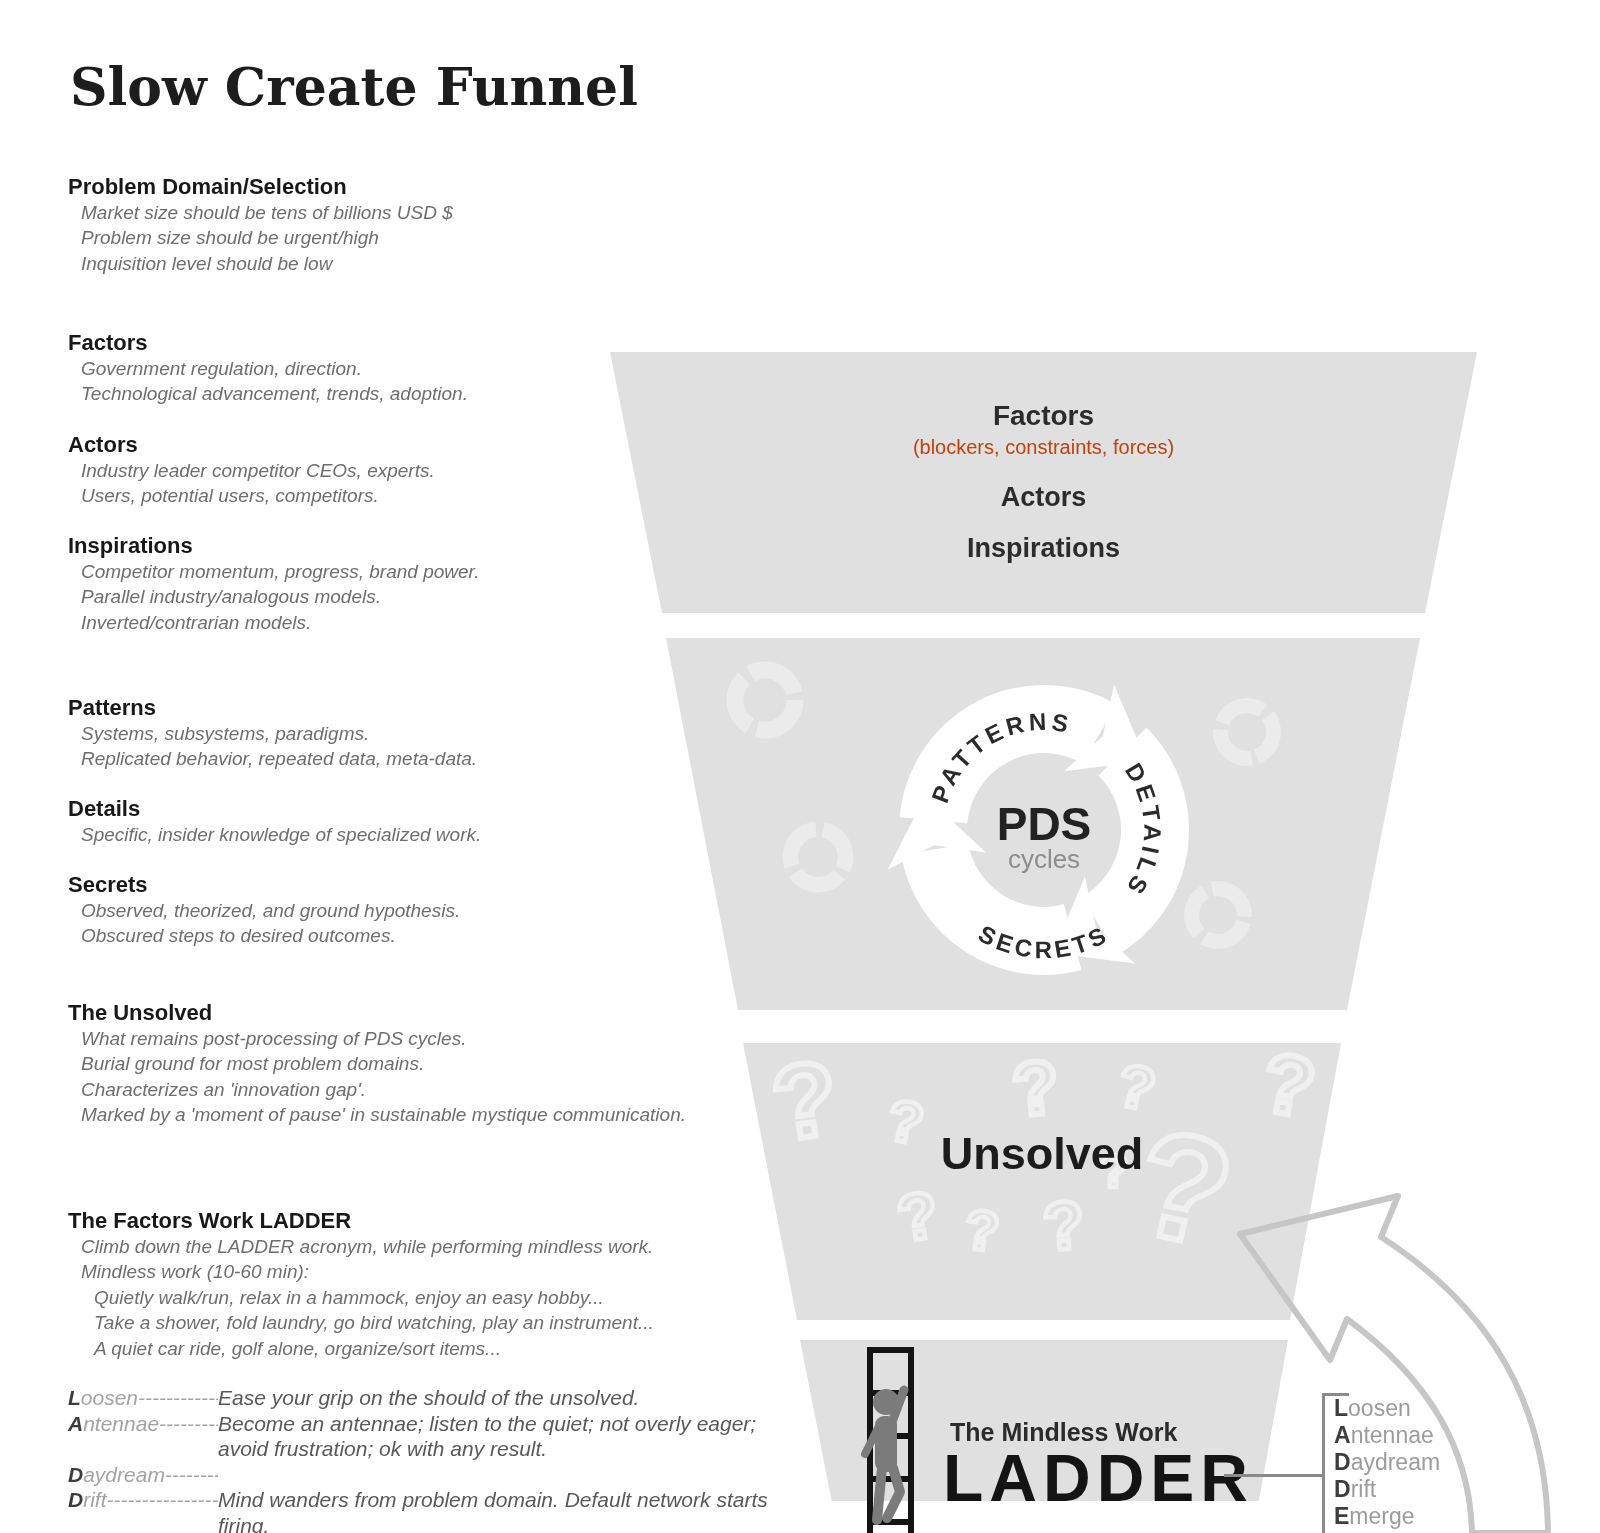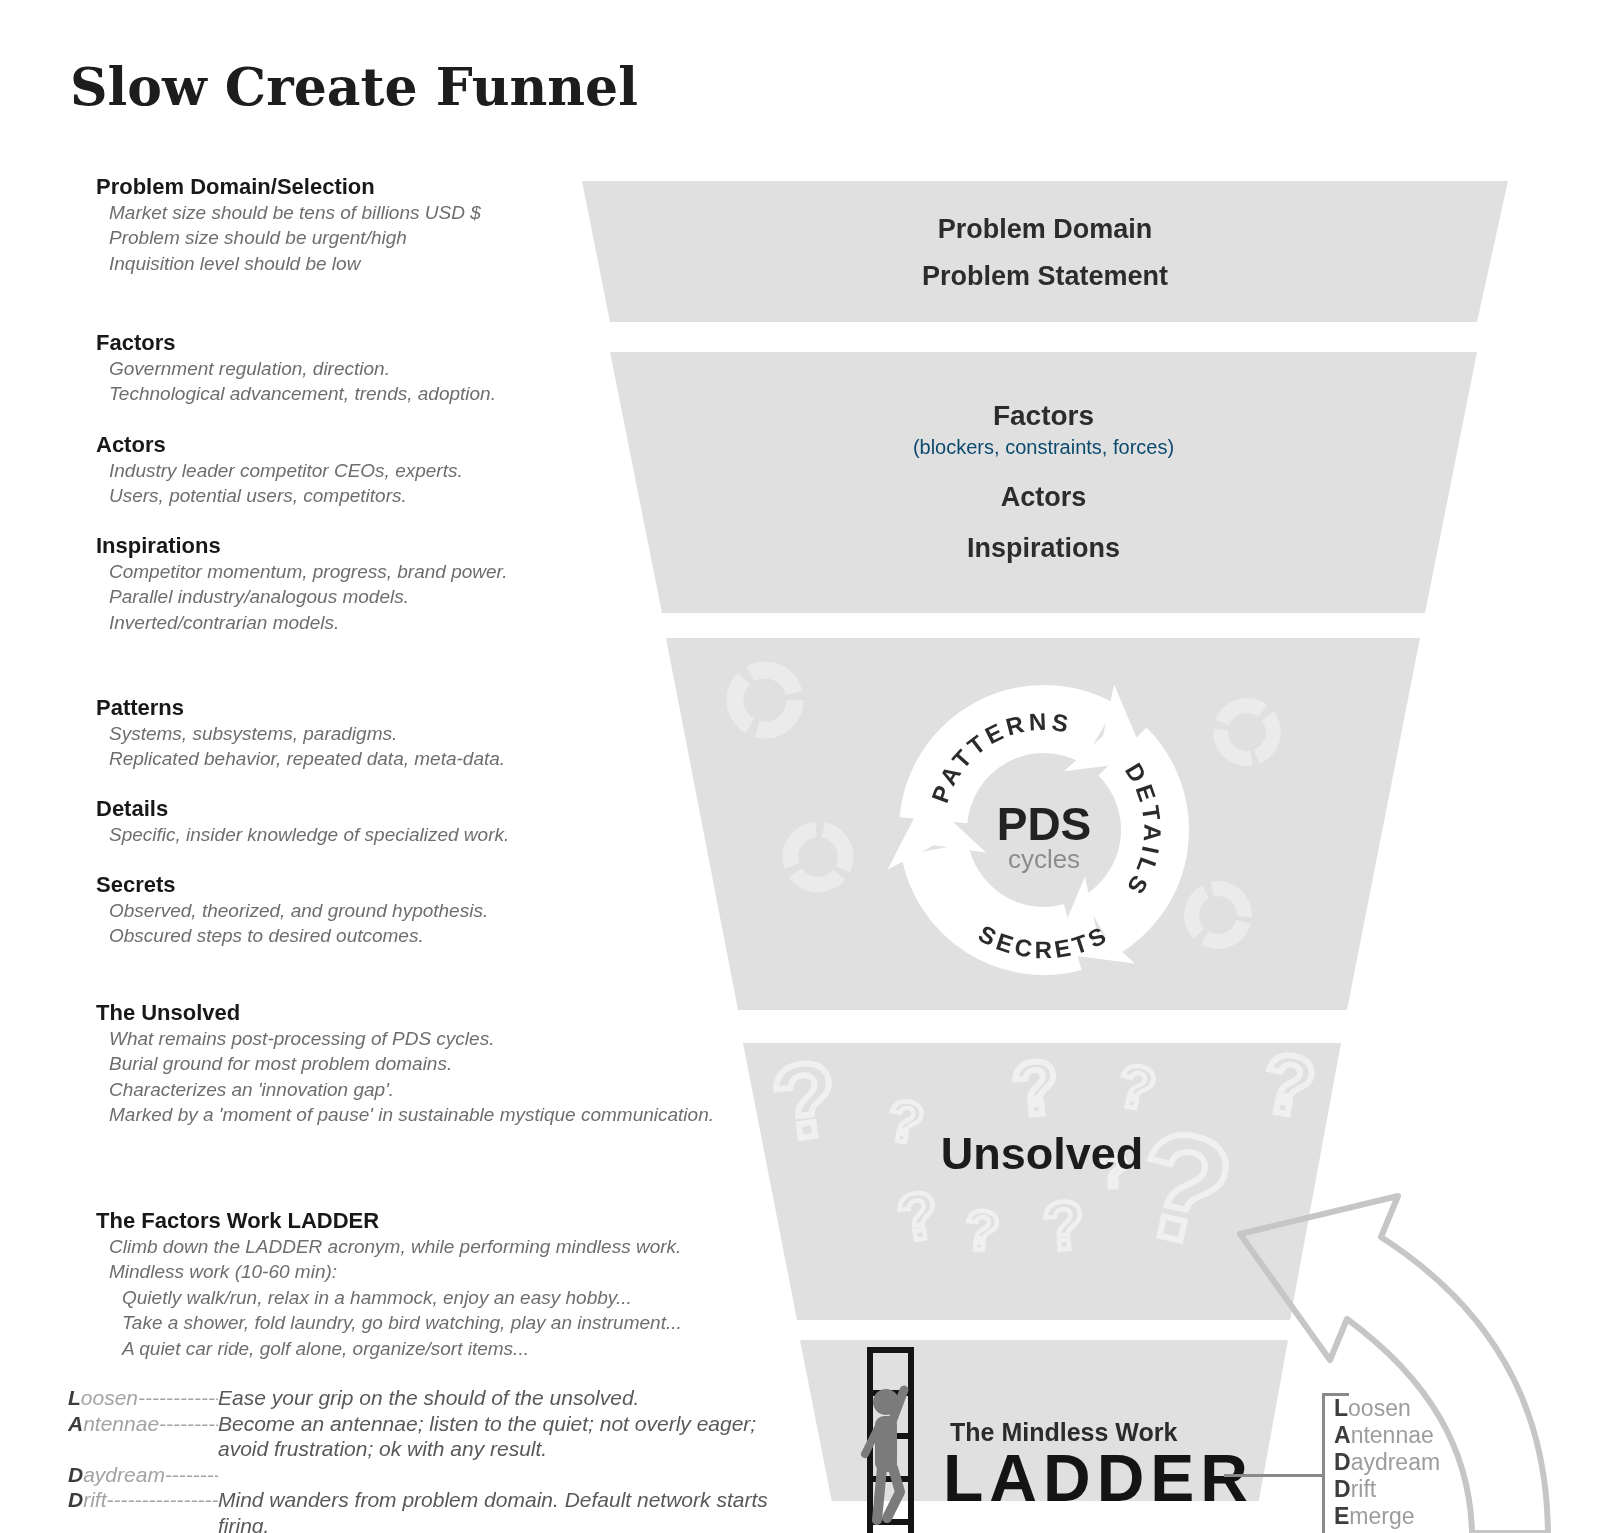--- a/index.html
+++ b/index.html
@@ -1,21 +1,21 @@
 <!DOCTYPE html>
 <html><head>
 <meta charset="utf-8">
 <style>
   html,body{margin:0;padding:0;background:#fff;}
   .page{position:relative;width:1600px;height:1533px;background:#fff;overflow:hidden;
         font-family:"Liberation Sans",sans-serif;}
   .title{position:absolute;left:70px;top:56px;margin:0;font-family:"DejaVu Serif",serif;
          font-weight:bold;font-size:52px;letter-spacing:0px;color:#1d1d1d;}
   
-  .sec{position:absolute;left:68px;width:640px;margin-left:28px;}
+  .sec{position:absolute;left:68px;width:640px;}
   .sec .h{font-size:22px;font-weight:600;color:#181818;line-height:25px;margin-bottom:1px;}
   .sec .li{font-size:19px;font-style:italic;color:#6e6e6e;line-height:25.4px;padding-left:13px;}
   .sec .li.sub{padding-left:26px;}
   
   .acronym{position:absolute;left:68px;top:1385px;width:730px;}
   .arow{display:flex;font-size:21px;font-style:italic;line-height:25.5px;}
   .aterm{flex:0 0 150px;white-space:nowrap;overflow:hidden;color:#a3a3a3;}
   .aterm b{color:#3c3c3c;font-weight:700;}
   .adesc{flex:1;color:#595959;}
   
@@ -115,30 +115,25 @@
     </div>
     <div class="arow">
       <span class="aterm"><b>D</b><span>aydream</span><span>---------------</span></span>
     </div>
     <div class="arow">
       <span class="aterm"><b>D</b><span>rift</span><span>----------------------</span></span>
       <span class="adesc">Mind wanders from problem domain. Default network starts firing.</span>
     </div>
   </div>
 
-  <div class="trap" style="left:582px;top:181px;width:926px;height:141px;
-              clip-path:polygon(0 0,100% 0,895px 141px,28px 141px);">
-    <div class="ftxt" style="top:33px;font-size:27px;">Problem Domain</div>
-    <div class="ftxt" style="top:80px;font-size:27px;">Problem Statement</div>
-  </div>
 
   <div class="trap" style="left:610px;top:352px;width:867px;height:261px;
               clip-path:polygon(0 0,100% 0,815px 261px,52px 261px);">
     <div class="ftxt" style="top:48px;font-size:28px;">Factors</div>
-    <div class="ftxt" style="top:84px;font-size:20px;font-weight:400;color:#0c4a6e;">(blockers, constraints, forces)</div>
+    <div class="ftxt" style="top:84px;font-size:20px;font-weight:400;color:#c2410c;">(blockers, constraints, forces)</div>
     <div class="ftxt" style="top:130px;font-size:27px;">Actors</div>
     <div class="ftxt" style="top:181px;font-size:27px;">Inspirations</div>
   </div>
 
   <div class="trap" style="left:666px;top:638px;width:754px;height:372px;
               clip-path:polygon(0 0,100% 0,681px 372px,72px 372px);">
 
     <svg style="left:49px;top:12px;" width="100" height="100" viewBox="0 0 100 100">
       <circle cx="50" cy="50" r="30" fill="none" stroke="#ebebeb" stroke-width="17" stroke-dasharray="55 8"></circle>
     </svg>

